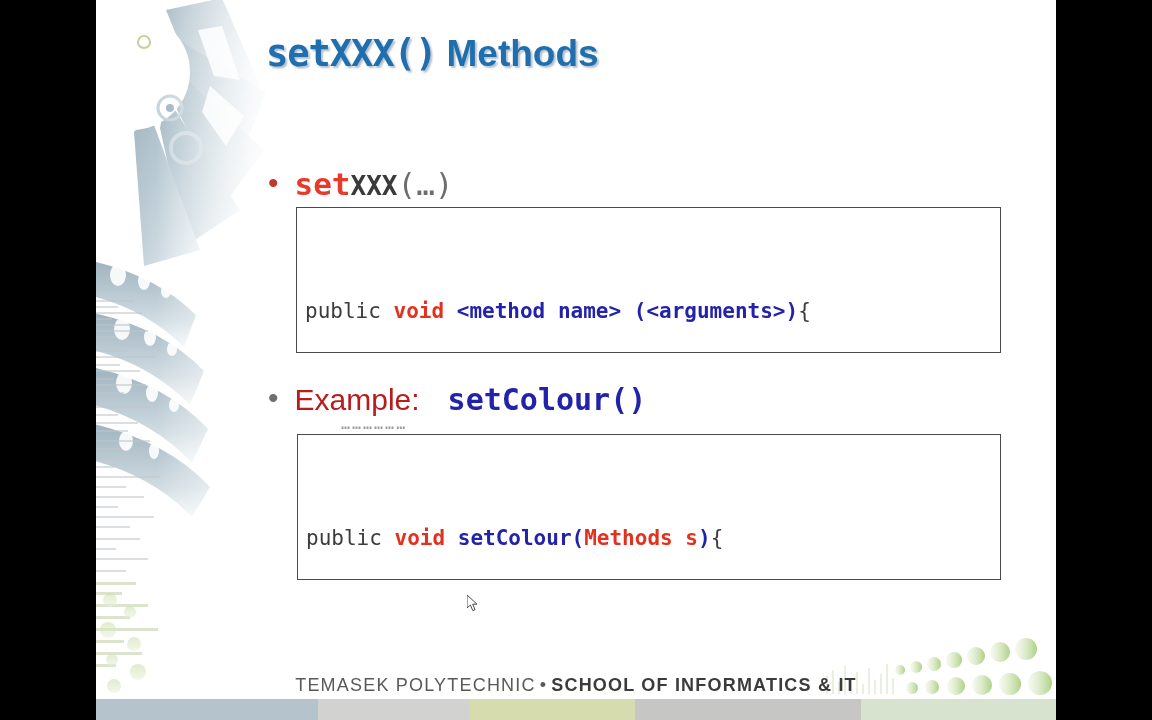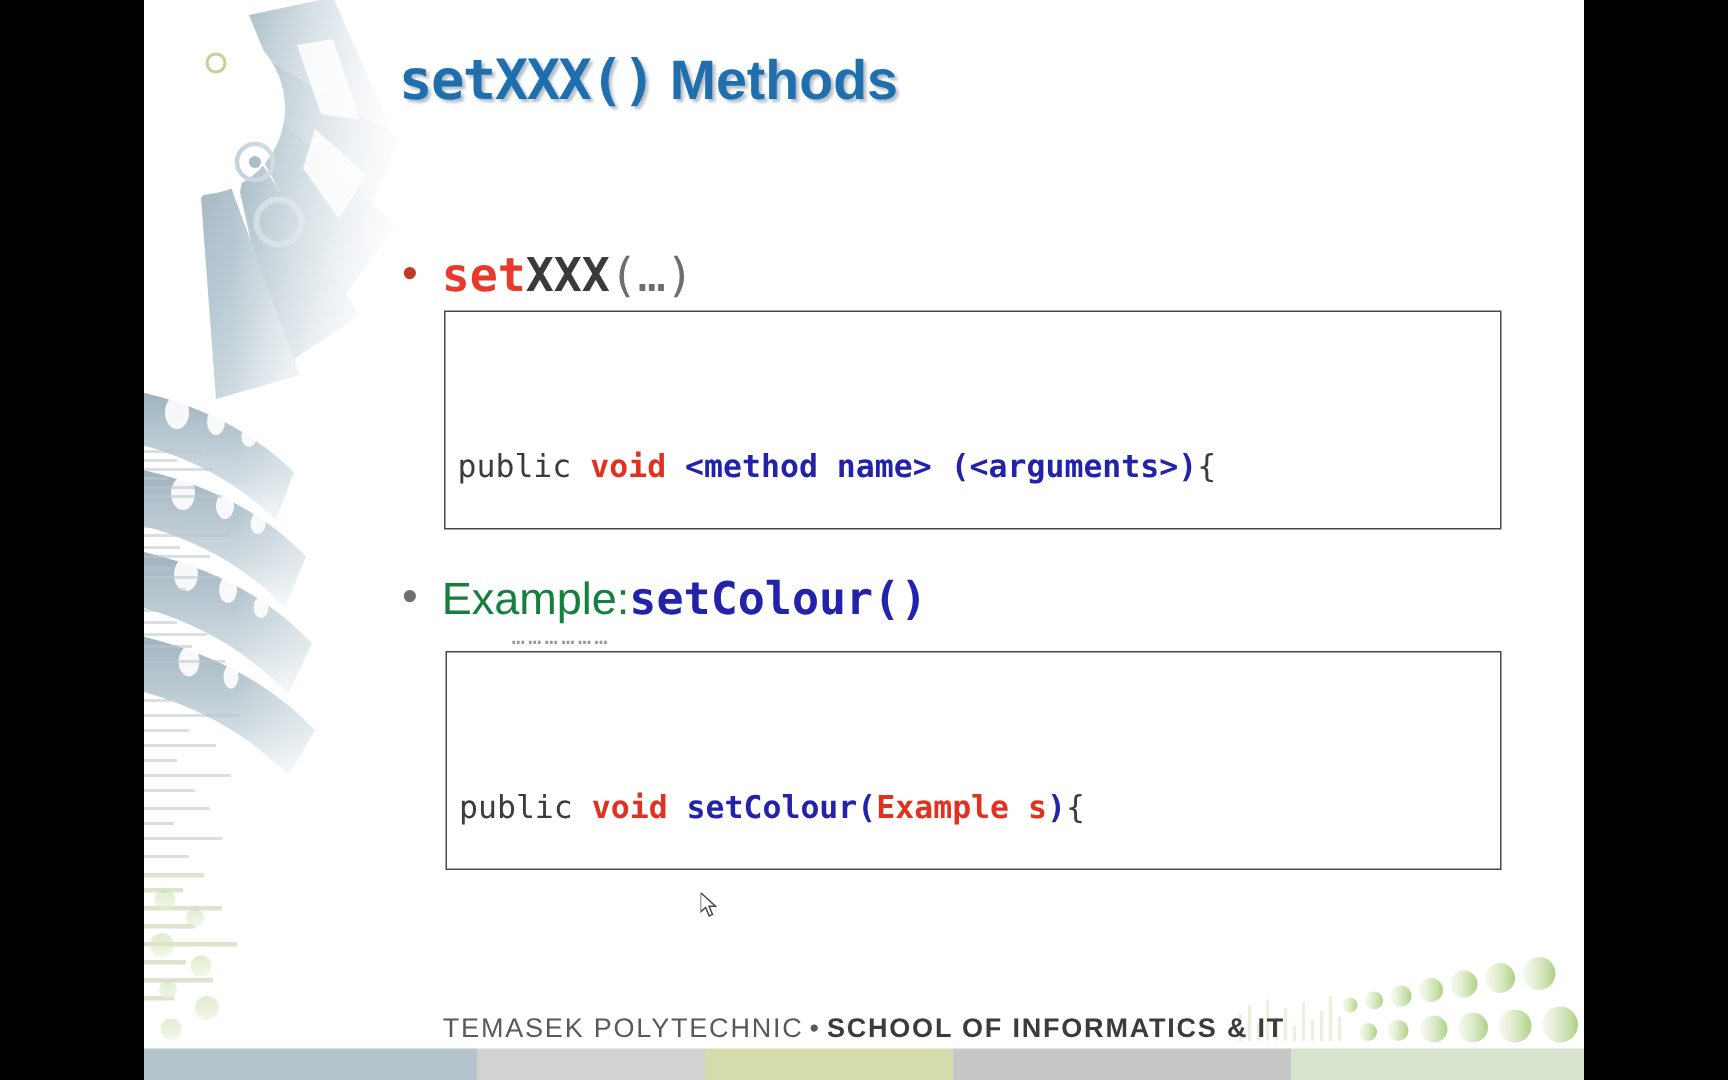--- a/index.html
+++ b/index.html
@@ -106,39 +106,40 @@
   .b1-set {
     font-family: "DejaVu Sans Mono", "Liberation Mono", monospace;
     font-weight: bold;
     font-size: 31px;
     color: #E8392A;
     margin-top: 16px;
   }
   .b1-xxx {
     font-family: "DejaVu Sans Mono", "Liberation Mono", monospace;
     font-weight: bold;
-    font-size: 31px;
+    font-size: 26px;
     color: #3A3A3A;
   }
   .b1-parens {
     font-family: "DejaVu Sans Mono", "Liberation Mono", monospace;
     font-size: 31px;
     color: #6E6E6E;
   }
 
   .b2-label {
     font-family: "Liberation Sans", sans-serif;
     font-size: 30px;
-    color: #15803d;
+    color: #b91c1c;
   }
   .b2-code {
     font-family: "DejaVu Sans Mono", "Liberation Mono", monospace;
     font-weight: bold;
     font-size: 30px;
     color: #2222AA;
+    margin-left: 28px;
   }
 
   
   .code-box {
     position: absolute;
     background: #ffffff;
     border: 1.5px solid #4A4A4A;
     font-family: "DejaVu Sans Mono", "Liberation Mono", monospace;
     font-size: 21px;
     line-height: 38px;
@@ -377,21 +378,21 @@
       <div><span class="c-brace">}</span></div>
     </div>
 
     <div class="bullet-row" id="bullet-2">
       <span class="bullet-dot gray">•</span>
       <span class="b2-label">Example:</span>
       <span class="b2-code">setColour()</span>
     </div>
 
     <div class="code-box" id="code-box-2">
-      <div><span class="c-plain">public </span><span class="c-key">void </span><span class="c-name">setColour</span><span class="c-name">(</span><span class="c-arg">Example s</span><span class="c-name">)</span><span class="c-brace">{</span></div>
+      <div><span class="c-plain">public </span><span class="c-key">void </span><span class="c-name">setColour</span><span class="c-name">(</span><span class="c-arg">Methods s</span><span class="c-name">)</span><span class="c-brace">{</span></div>
       
     </div>
 
     <div class="footer">
       <span class="f-light">TEMASEK POLYTECHNIC</span><span class="f-sep">•</span><span class="f-bold">SCHOOL OF INFORMATICS &amp; IT</span>
     </div>
 
     <div class="bottom-strip">
       <div style="width:222px;background:#B5C4CC;"></div>
       <div style="width:152px;background:#D2D3D1;"></div>

